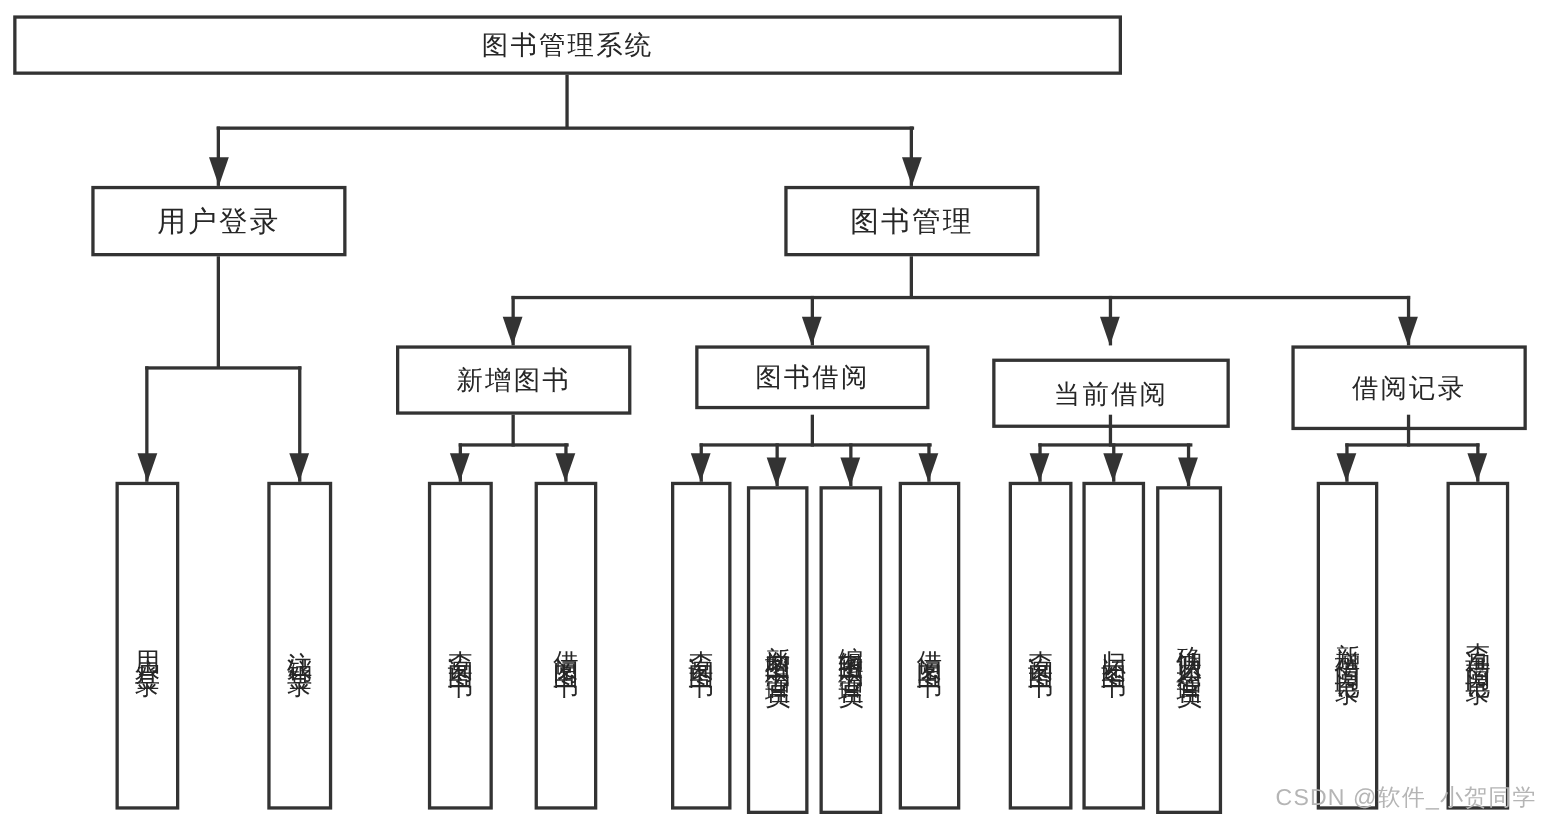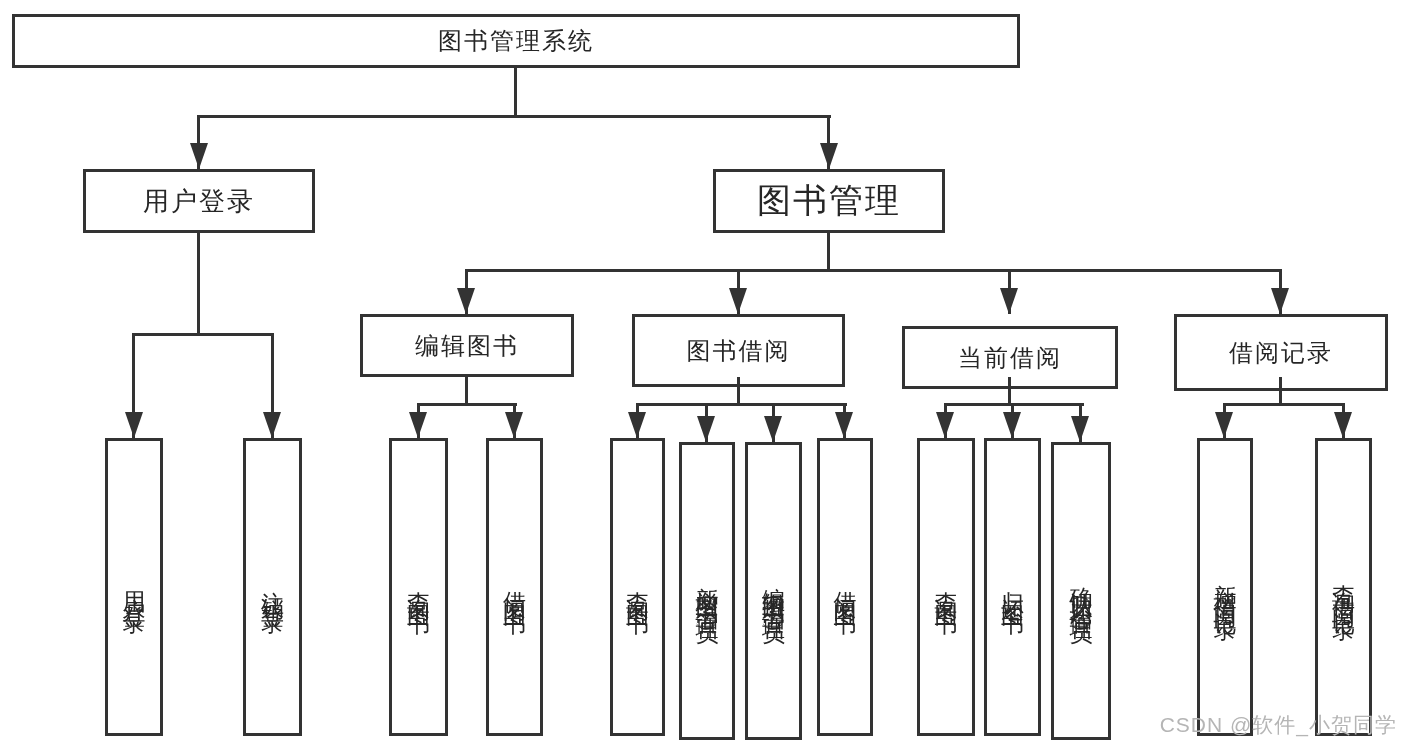--- a/index.html
+++ b/index.html
@@ -59,28 +59,28 @@
 
 <div id="stage">
 
   <div class="hbox" style="left:12px;top:14px;width:1008px;height:54px;">
     <span>图书管理系统</span>
   </div>
 
   <div class="hbox" style="left:83px;top:169px;width:232px;height:64px;font-size:26px;">
     <span>用户登录</span>
   </div>
-  <div class="hbox" style="left:713px;top:169px;width:232px;height:64px;font-size:34px;">
+  <div class="hbox" style="left:713px;top:169px;width:232px;height:64px;font-size:26px;">
     <span>图书管理</span>
   </div>
 
   <div class="hbox" style="left:360px;top:314px;width:214px;height:63px;">
-    <span>编辑图书</span>
+    <span>新增图书</span>
   </div>
-  <div class="hbox" style="left:632px;top:314px;width:213px;height:73px;">
+  <div class="hbox" style="left:632px;top:314px;width:213px;height:58px;">
     <span>图书借阅</span>
   </div>
   <div class="hbox" style="left:902px;top:314px;width:216px;height:63px;margin-top:12px;">
     <span>当前借阅</span>
   </div>
   <div class="hbox" style="left:1174px;top:314px;width:214px;height:77px;">
     <span>借阅记录</span>
   </div>
 
   <div class="vbox" style="left:105px;top:438px;width:58px;height:298px;">

